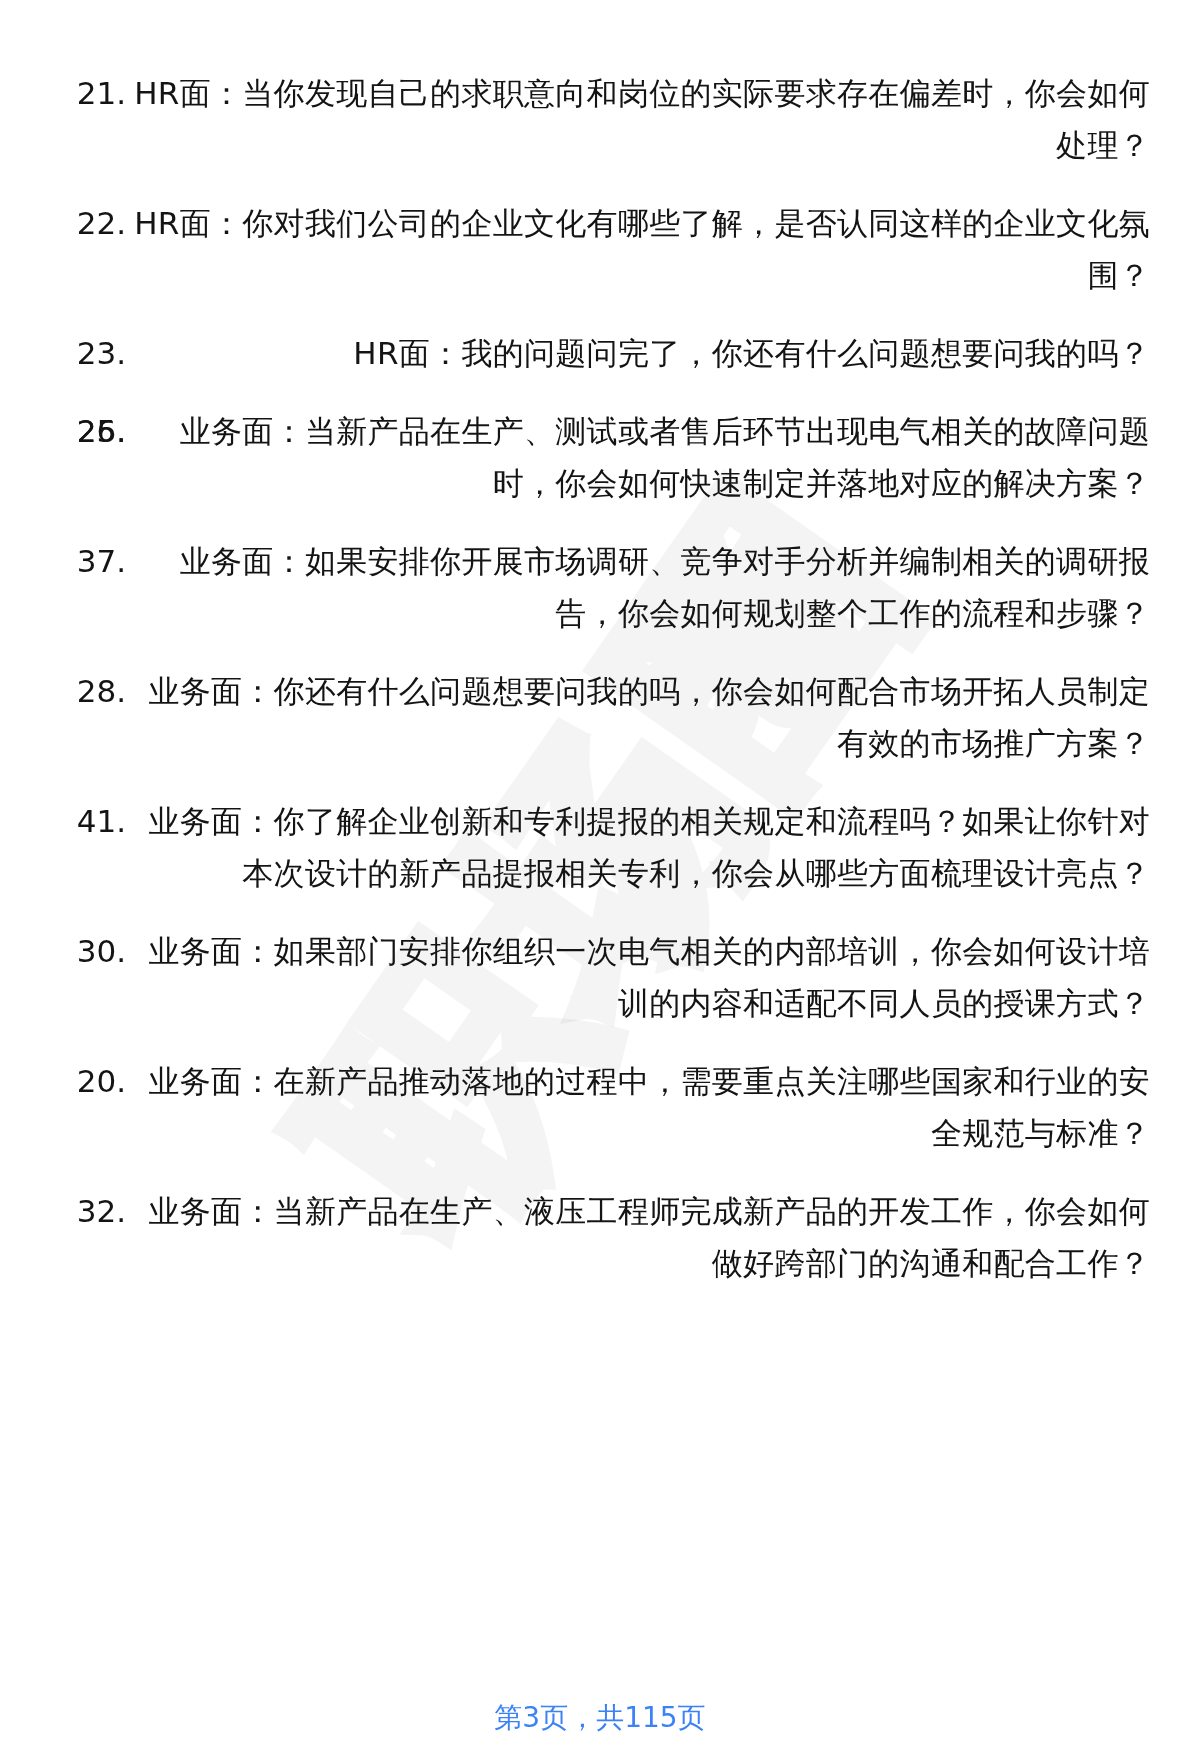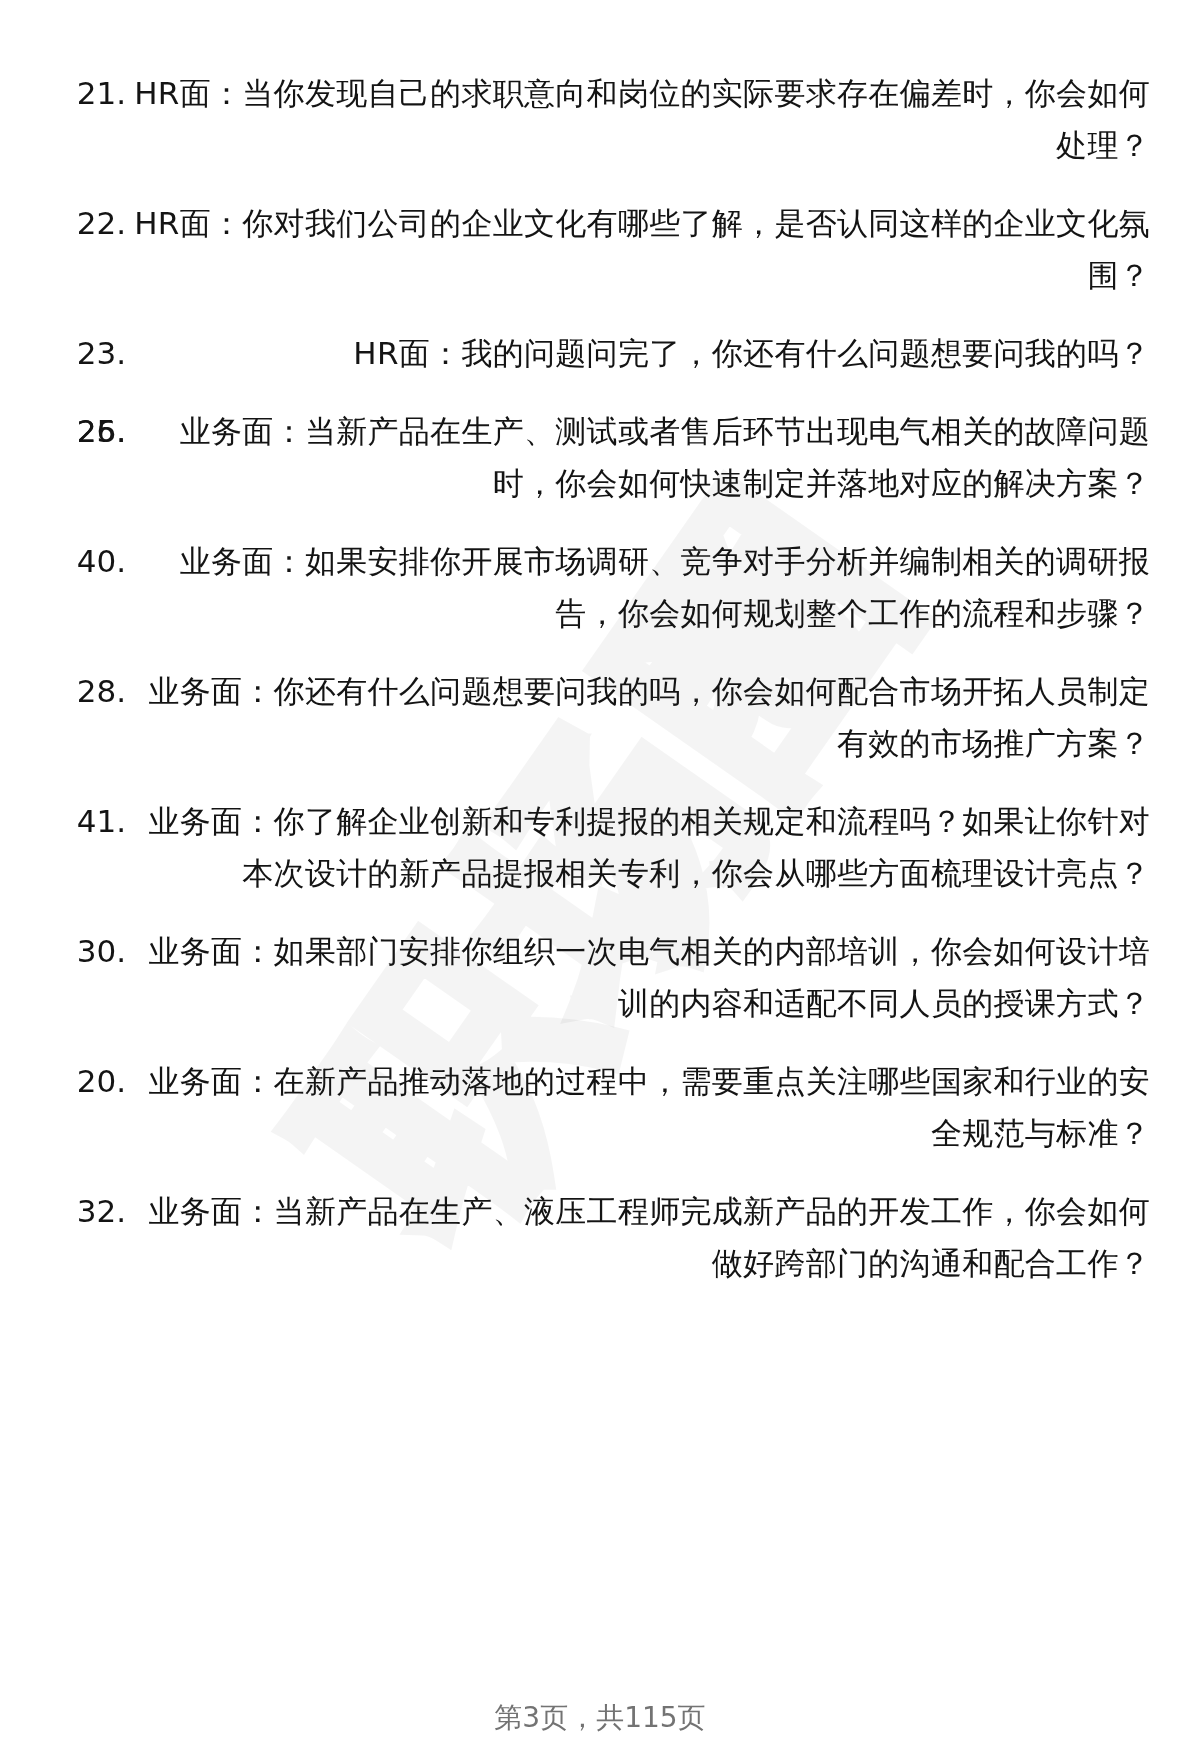--- a/index.html
+++ b/index.html
@@ -71,21 +71,21 @@
       margin-top: 9px;
     }
     .footer {
       position: absolute;
       left: 0;
       top: 1696px;
       width: 1200px;
       text-align: center;
       font-size: 28px;
       line-height: 44px;
-      color: #737373;
+      color: #3b82f6;
       z-index: 1;
     }
   </style>
 </head>
 <body>
 
 <div class="watermark">
   <span class="watermark-text">职场圈</span>
 </div>
 
@@ -103,21 +103,21 @@
     <span class="question-text">HR面：我的问题问完了，你还有什么问题想要问我的吗？</span>
   </li>
   <li class="question-item">
     <span class="question-num">25.</span>
   </li>
   <li class="question-item">
     <span class="question-num">26.</span>
     <span class="question-text">业务面：当新产品在生产、测试或者售后环节出现电气相关的故障问题时，你会如何快速制定并落地对应的解决方案？</span>
   </li>
   <li class="question-item">
-    <span class="question-num">40.</span>
+    <span class="question-num">37.</span>
     <span class="question-text">业务面：如果安排你开展市场调研、竞争对手分析并编制相关的调研报告，你会如何规划整个工作的流程和步骤？</span>
   </li>
   <li class="question-item">
     <span class="question-num">28.</span>
     <span class="question-text">业务面：你还有什么问题想要问我的吗，你会如何配合市场开拓人员制定有效的市场推广方案？</span>
   </li>
   <li class="question-item">
     <span class="question-num">41.</span>
     <span class="question-text">业务面：你了解企业创新和专利提报的相关规定和流程吗？如果让你针对本次设计的新产品提报相关专利，你会从哪些方面梳理设计亮点？</span>
   </li>

